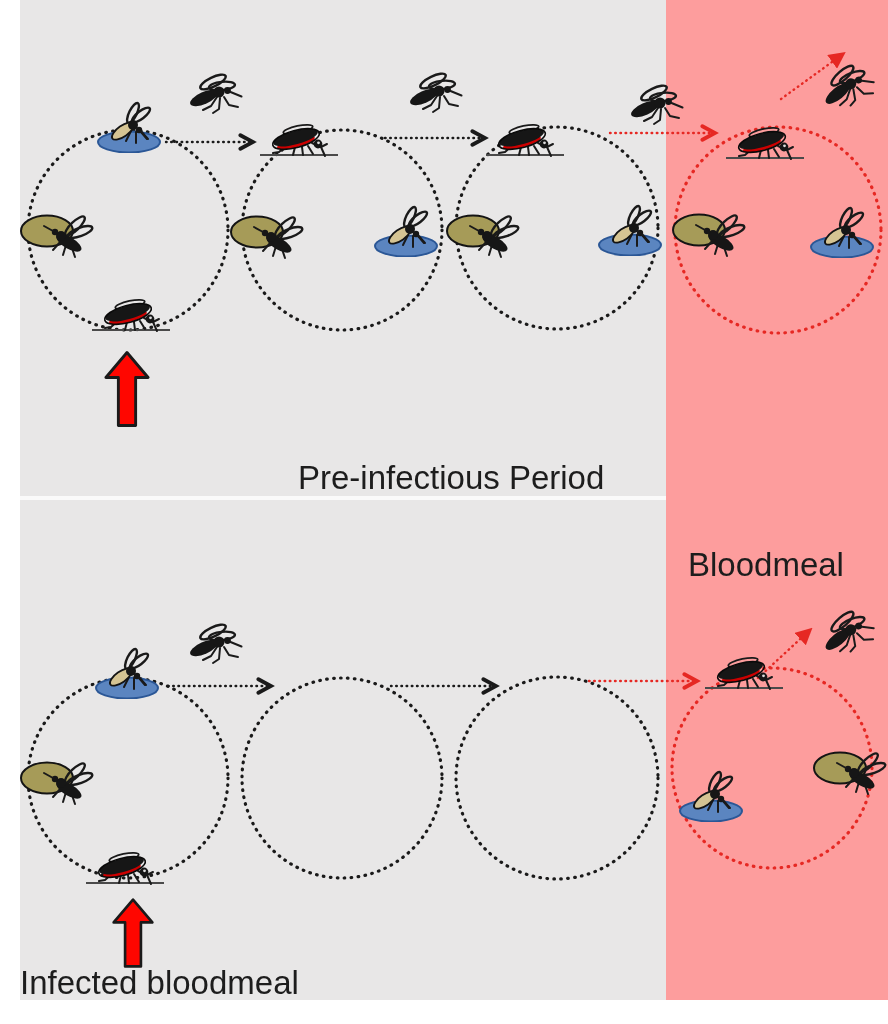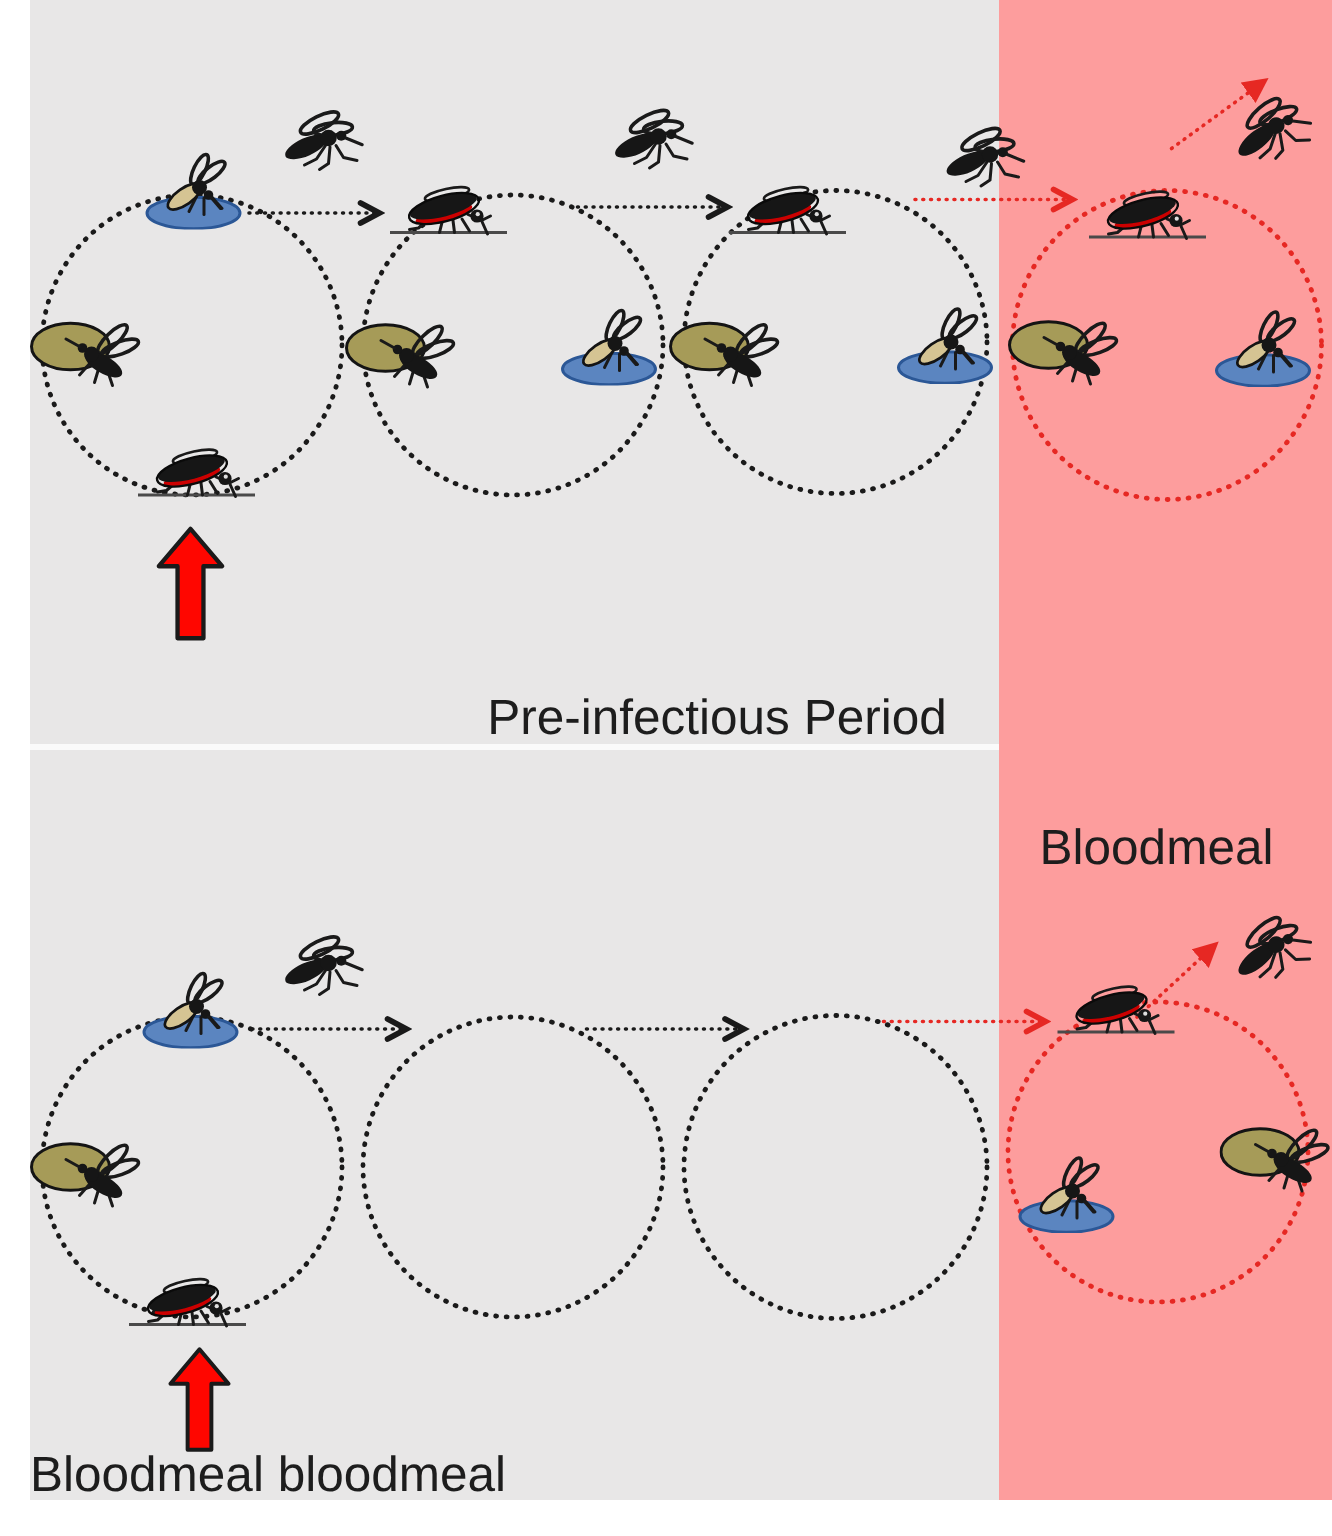--- a/index.html
+++ b/index.html
@@ -6,21 +6,21 @@
   .page{
     position:relative;width:888px;height:1024px;overflow:hidden;
     background:var(--page-white,#fff);
     font-family:"Liberation Sans",sans-serif;color:var(--ink,#1a1a1a);
   }
   .bg-gray{position:absolute;left:20px;top:0;width:868px;height:1000px;background:var(--panel-gray,#e8e7e7);}
   .bg-pink{position:absolute;left:666px;top:0;width:222px;height:1000px;background:var(--infectious-pink,#fd9d9d);}
   .divider{position:absolute;left:20px;top:496px;width:646px;height:4px;background:var(--divider,#f7f7f7);}
   .art{position:absolute;left:0;top:0;}
   .lbl{position:absolute;font-size:33px;line-height:1.05;white-space:nowrap;color:#1d1d1d;}
-  .lbl.center{text-align:center;white-space:nowrap;}
+  .lbl.center{text-align:left;white-space:nowrap;}
   .dotc{fill:none;stroke:var(--ink,#1a1a1a);stroke-width:3.2;stroke-dasharray:0.6 6.4;stroke-linecap:round;}
   .dotc.red{stroke:var(--cycle-red,#e62823);}
   .dota{fill:none;stroke:var(--ink,#1a1a1a);stroke-width:2.4;stroke-dasharray:0.6 4.6;stroke-linecap:round;}
   .dota.red{stroke:var(--cycle-red,#e62823);}
   .wing{fill:none;stroke:var(--ink,#1a1a1a);stroke-width:2.4;}
   .wing.thin{stroke-width:1.8;}
   .leg{fill:none;stroke:var(--ink,#1a1a1a);stroke-width:2;stroke-linecap:round;stroke-linejoin:round;}
   .bodyfill{fill:#161616;}
 </style>
 </head>
@@ -165,15 +165,15 @@
 
     <use href="#sym-block" x="111" y="897" width="44" height="72"></use>
   </svg>
 
 
   <div class="lbl center" style="left:298px;top:461px;width:360px;">Pre-infectious Period</div>
 
 
   <div class="lbl center" style="left:688px;top:548px;width:166px;">Bloodmeal</div>
 
-  <div class="lbl" style="left:20px;top:966px;">Bloodmeal bloodmeal</div>
+  <div class="lbl" style="left:20px;top:966px;">Infected bloodmeal</div>
 
 </div>
 
 </body></html>

